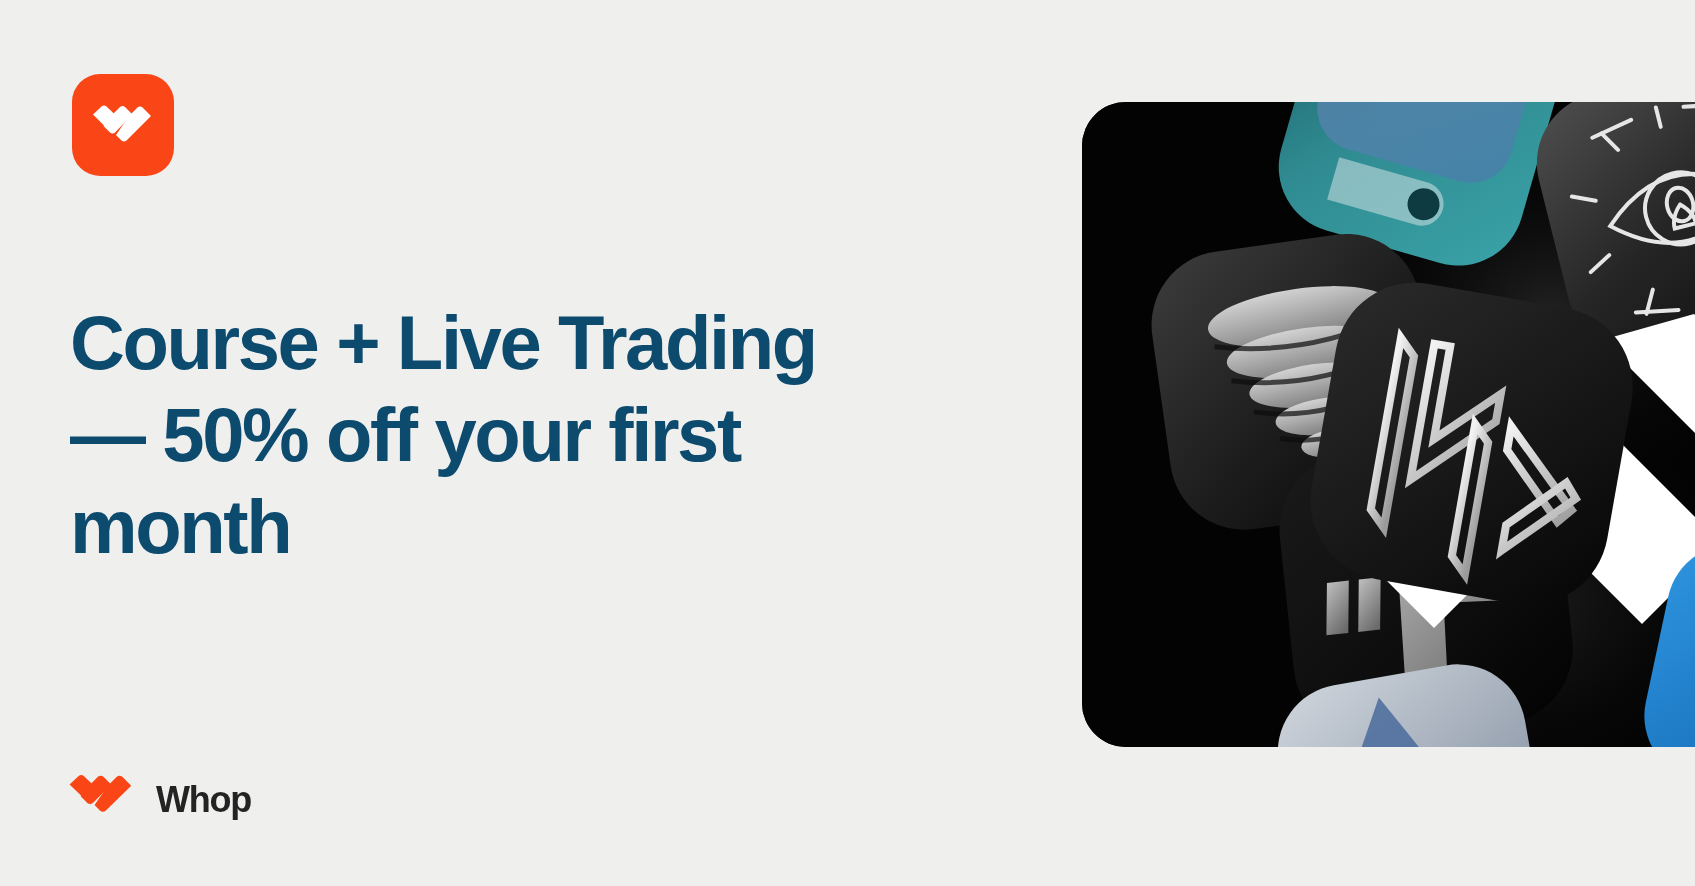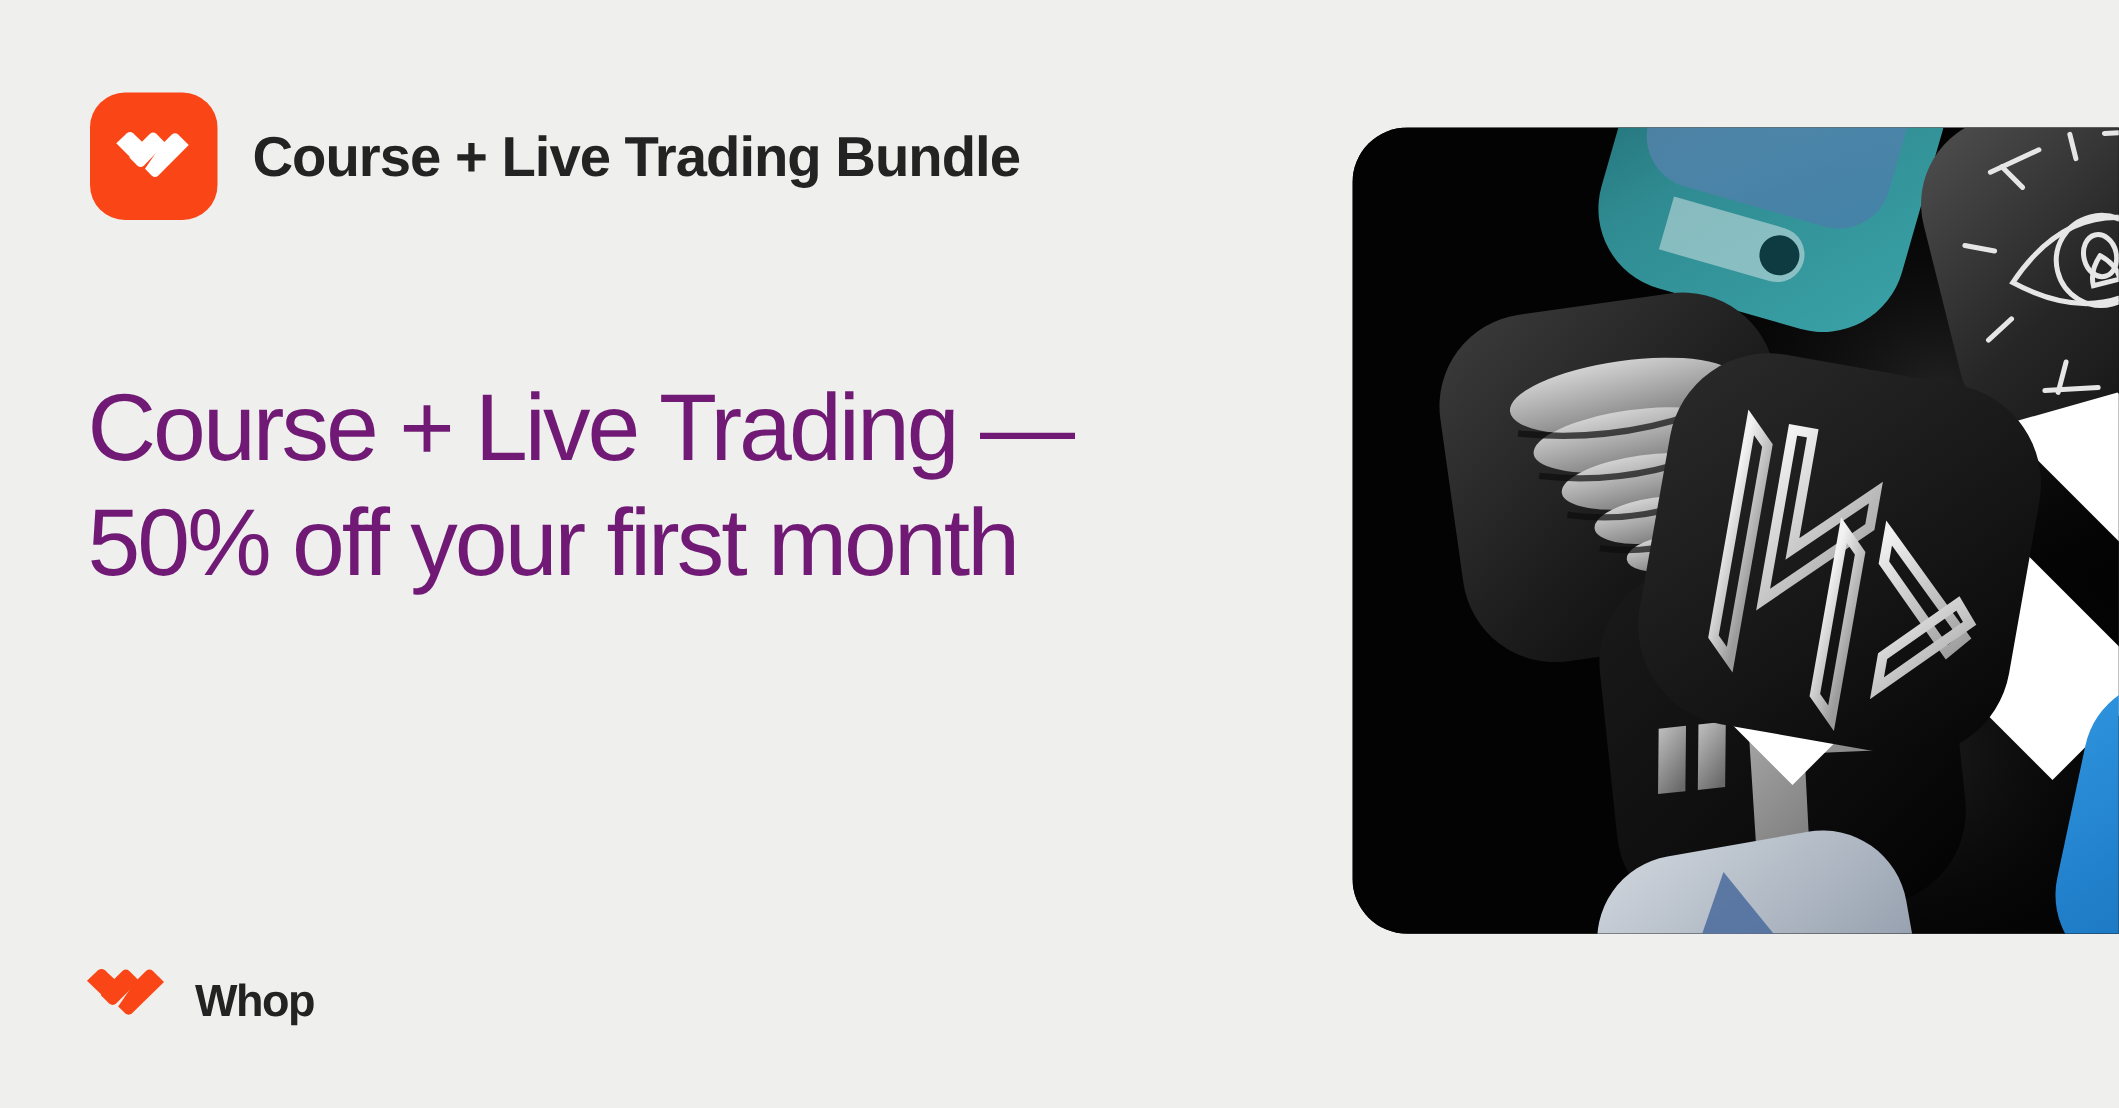--- a/index.html
+++ b/index.html
@@ -62,22 +62,22 @@
   }
 
   
   .headline {
     position: absolute;
     left: 70px;
     top: 297px;
     width: 830px;
     font-size: 76px;
     line-height: 92px;
-    font-weight: normal;
-    color: #701a75;
+    font-weight: bold;
+    color: #0c4a6e;
     letter-spacing: -2.4px;
   }
 
   
   .footer-logo {
     position: absolute;
     left: 68px;
     top: 774px;
     display: flex;
     align-items: flex-end;
@@ -113,21 +113,20 @@
   <div class="left-col">
 
     <div class="brand-row">
       <div class="app-icon">
         <svg width="64" height="42" viewBox="0 0 64 42" aria-hidden="true">
           <path d="M2 10.5 L10.5 2.5 Q13 0.5 15.5 2.5 L26 12.5 L15 23.5 Z" fill="#ffffff"></path>
           <path d="M20 12 L29 3 Q31.5 1 34 3 L41.5 10.5 L24 28.5 Q21.5 30.5 19 28.5 L12.5 22 Z" fill="#ffffff"></path>
           <path d="M38 12 L46.5 3.5 Q49 1.5 51.5 3.5 L60 12 L35.5 36.5 Q33 38.5 30.5 36.5 L25 31 Z" fill="#ffffff"></path>
         </svg>
       </div>
-      <div class="brand-title">Course + Live Trading Bundle</div>
     </div>
 
     <div class="headline">Course + Live Trading — 50% off your first month</div>
 
     <div class="footer-logo">
       <span class="footer-mark">
         <svg width="72" height="40" viewBox="0 0 64 36" aria-hidden="true">
           <path d="M1 9.5 L9 2 Q11.5 0 14 2 L23.5 11 L13 21 Z" fill="#fa4616"></path>
           <path d="M18.5 10.5 L26.5 2.5 Q29 0.5 31.5 2.5 L38.5 9.5 L22 26 Q19.5 28 17 26 L11 20 Z" fill="#fa4616"></path>
           <path d="M35.5 10.5 L43.5 2.5 Q46 0.5 48.5 2.5 L56.5 10.5 L33.5 33 Q31 35 28.5 33 L23.5 28 Z" fill="#fa4616"></path>

